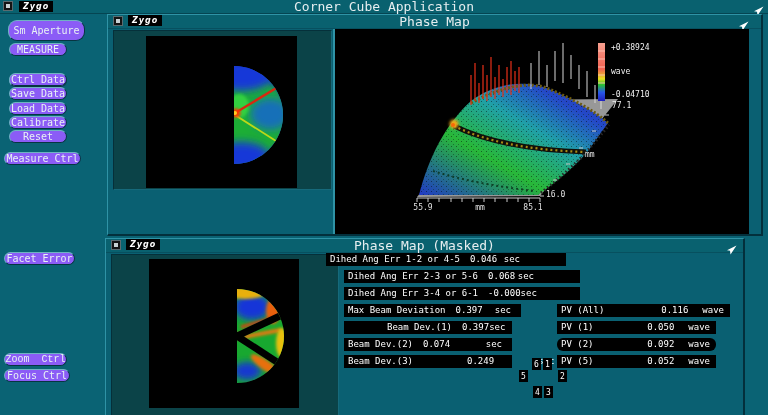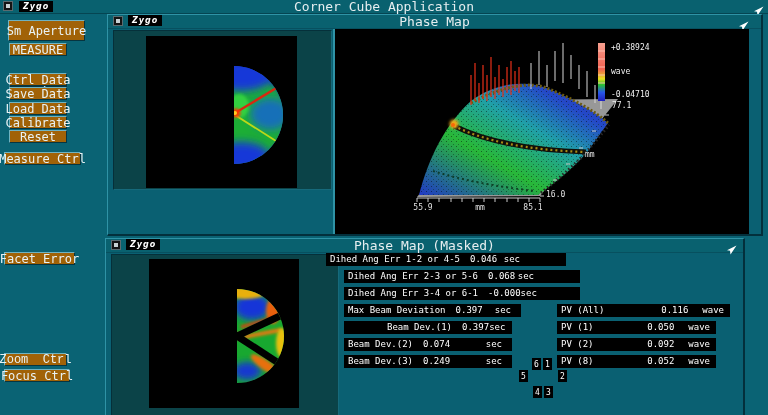--- a/index.html
+++ b/index.html
@@ -18,24 +18,24 @@
   .zlogo{position:absolute;height:11px;line-height:11px;background:#000;color:#FFF;padding:0 4px;
          font-family:"DejaVu Sans",sans-serif;font-weight:bold;font-style:italic;font-size:8px;letter-spacing:1px;}
   .ptr{position:absolute;width:10px;height:10px;}
   
   .window{position:absolute;background:#0A6072;border-top:1px solid #2F93A6;border-left:1px solid #2F93A6;
           border-right:2px solid #03303C;border-bottom:2px solid #03303C;box-sizing:border-box;}
   .sunken{position:absolute;background:#0B4348;border-top:1px solid #05303A;border-left:1px solid #05303A;
           border-bottom:1px solid #16697A;border-right:1px solid #16697A;box-sizing:border-box;}
   .blackpanel{position:absolute;background:#000;}
   
-  .btn{position:absolute;background:#a16207;color:#E8F2F4;font-size:12px;white-space:pre;
+  .btn{position:absolute;background:#8b5cf6;color:#E8F2F4;font-size:10px;white-space:pre;
        display:flex;align-items:center;justify-content:center;box-sizing:border-box;
        border-top:1px solid #6FB3C2;border-left:1px solid #6FB3C2;
-       border-right:1px solid #063541;border-bottom:1px solid #063541;cursor:default;}
+       border-right:1px solid #063541;border-bottom:1px solid #063541;cursor:default;border-radius:9px;}
   
   .statbox{position:absolute;height:13px;background:#000;color:#FFF;font-size:9px;line-height:13px;
            display:flex;align-items:center;padding:0 4px;white-space:pre;box-sizing:border-box;}
   .statbox .val{margin-left:10px;}
   .sb-dihed .unit{margin-left:auto;margin-right:42px;}
   .sb-mid .unit{margin-left:auto;margin-right:6px;}
   .sb-pv .val{margin-left:auto;}
   .sb-pv .unit{margin-left:14px;margin-right:2px;}
   .chip{position:absolute;width:9px;height:12px;background:#000;color:#FFF;font-size:8px;
         display:flex;align-items:center;justify-content:center;}
@@ -281,43 +281,43 @@
     <div class="statbox sb-mid" style="left:238px;top:82px;width:168px;padding-left:43px;">
       <span class="lbl">Beam Dev.(1)</span>
       <span class="val">0.397</span>
       <span class="unit">sec</span>
     </div>
     <div class="statbox sb-mid" style="left:238px;top:99px;width:168px;align-items:flex-end;">
       <span class="lbl">Beam Dev.(2)</span>
       <span class="val">0.074</span>
       <span class="unit">sec</span>
     </div>
-    <div class="statbox sb-mid" style="left:238px;top:116px;width:168px;">
+    <div class="statbox sb-mid" style="left:238px;top:116px;width:168px;gap:44px;">
       <span class="lbl">Beam Dev.(3)</span>
       <span class="val">0.249</span>
       <span class="unit">sec</span>
     </div>
 
     <div class="statbox sb-pv" style="left:451px;top:65px;width:173px;">
       <span class="lbl">PV (All)</span>
       <span class="val">0.116</span>
       <span class="unit">wave</span>
     </div>
     <div class="statbox sb-pv" style="left:451px;top:82px;width:159px;">
       <span class="lbl">PV (1)</span>
       <span class="val">0.050</span>
       <span class="unit">wave</span>
     </div>
-    <div class="statbox sb-pv" style="left:451px;top:99px;width:159px;">
+    <div class="statbox sb-pv" style="left:451px;top:99px;width:159px;border-radius:6px;">
       <span class="lbl">PV (2)</span>
       <span class="val">0.092</span>
       <span class="unit">wave</span>
     </div>
     <div class="statbox sb-pv" style="left:451px;top:116px;width:159px;">
-      <span class="lbl">PV (8)</span>
+      <span class="lbl">PV (5)</span>
       <span class="val">0.052</span>
       <span class="unit">wave</span>
     </div>
 
     <div class="chip" style="left:426px;top:119px;">6</div>
     <div class="chip" style="left:437px;top:119px;">1</div>
     <div class="chip" style="left:413px;top:131px;">5</div>
     <div class="chip" style="left:452px;top:131px;">2</div>
     <div class="chip" style="left:427px;top:147px;">4</div>
     <div class="chip" style="left:438px;top:147px;">3</div>

